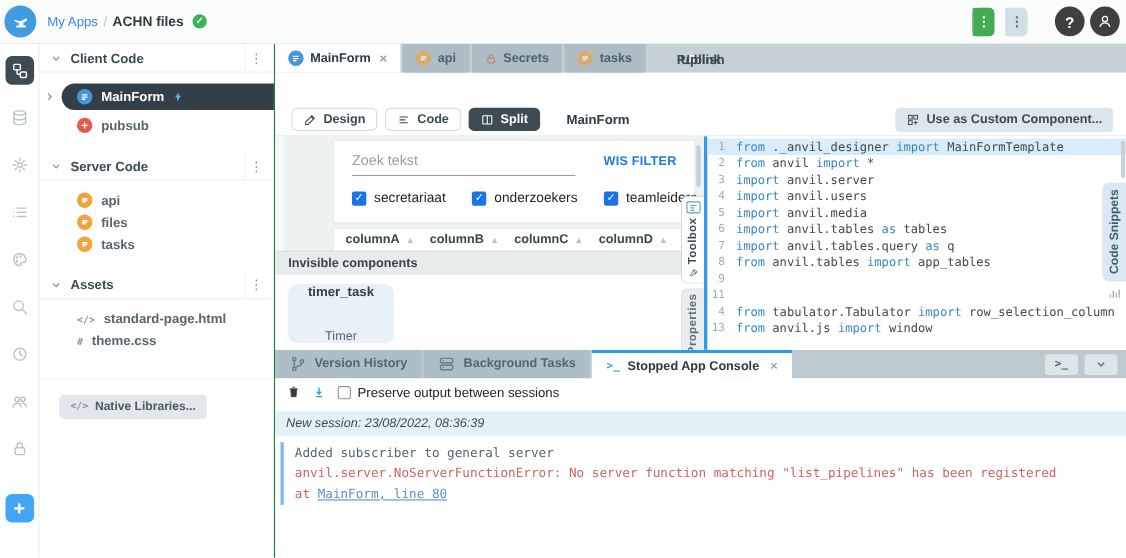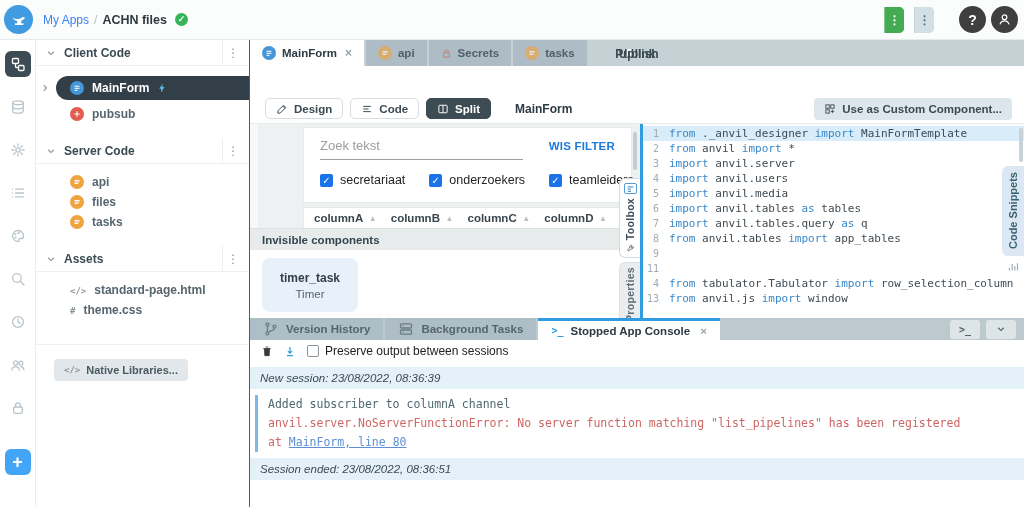--- a/index.html
+++ b/index.html
@@ -91,21 +91,21 @@
   .card2 { top:84px; height:20px; display:flex; align-items:center; padding:0 10px; }
   .thcol { flex:1; display:flex; align-items:center; justify-content:space-between; padding-right:14px;
            font-size:11.5px; font-weight:bold; color:#3a464e; }
   .thcol .caret { color:#b9bfc3; font-size:8px; }
   .dscroll { position:absolute; right:3px; top:8px; width:4px; height:38px; border-radius:2px; background:#c4cdd1; }
 
   .invis-header { position:absolute; top:104px; left:0; right:0; height:22px; background:#e7ebec; border-top:1px solid #dbe1e3;
                   display:flex; align-items:center; padding-left:12px; font-size:11.5px; font-weight:bold; color:#35454e; }
   .invis-body { position:absolute; top:126px; left:0; right:0; bottom:0; background:#fff; }
   .timer-card { position:absolute; left:12px; top:8px; width:96px; height:54px; background:#e8f1fa; border-radius:8px;
-                display:flex; flex-direction:column; align-items:center; justify-content:center; gap:3px; }
+                display:flex; flex-direction:column; align-items:center; justify-content:space-between; gap:3px; }
   .timer-card .nm { font-size:12px; font-weight:bold; color:#2f3e47; }
   .timer-card .ty { font-size:11.5px; color:#55656e; }
 
   .side-tab { position:absolute; right:0; width:21px; display:flex; flex-direction:column; align-items:center;
               border:1px solid #d3dbdf; border-right:none; border-radius:6px 0 0 6px; padding:4px 0; gap:4px; z-index:5; }
   .side-tab .vtext { writing-mode:vertical-rl; transform:rotate(180deg); font-size:10.5px; font-weight:bold; letter-spacing:.3px; }
   .tab-toolbox { top:54px; height:80px; background:#fff; color:#3c4c55; }
   .tab-props   { top:138px; height:70px; background:#e9edef; border-color:#dbe1e4; color:#5f6f78; overflow:hidden; }
   .gridicon { width:13px; height:13px; border:1px solid #5b9bd3; border-radius:2px; display:flex; align-items:center; justify-content:center; color:#5b9bd3; }
 
@@ -595,20 +595,19 @@
         </svg>
       <svg width="12" height="13" viewBox="0 0 16 16" fill="none" stroke="#2f9be0" stroke-width="1.6">
           <path d="M8 2v8M5.2 7.4 8 10.2l2.8-2.8M4 13.4h8"></path>
         </svg>
       <span class="ucbox"></span>
       <span class="preserve">Preserve output between sessions</span>
     </div>
     <div id="conbody">
         <div class="band first">New session: 23/08/2022, 08:36:39</div>
         <div class="logblock">
-          <div class="logline info"><span>Added subscriber to columnA channel</span></div>
+          <div class="logline info"><span>Added subscriber to general server</span></div>
           <div class="logline error"><span>anvil.server.NoServerFunctionError: No server function matching "list_pipelines" has been registered</span></div>
           <div class="logline error"><span>at </span><span class="loglink">MainForm, line 80</span></div>
         </div>
-        <div class="band">Session ended: 23/08/2022, 08:36:51</div>
       </div>
   </div>
 </div>
 
 </body></html>

